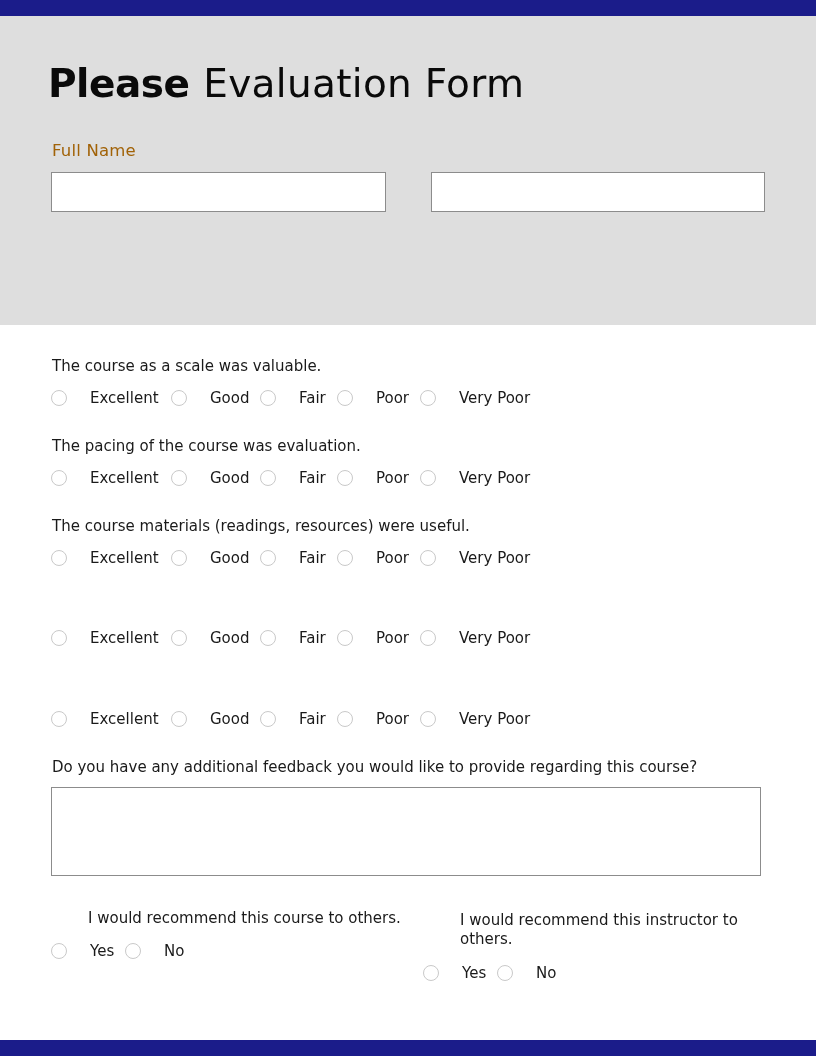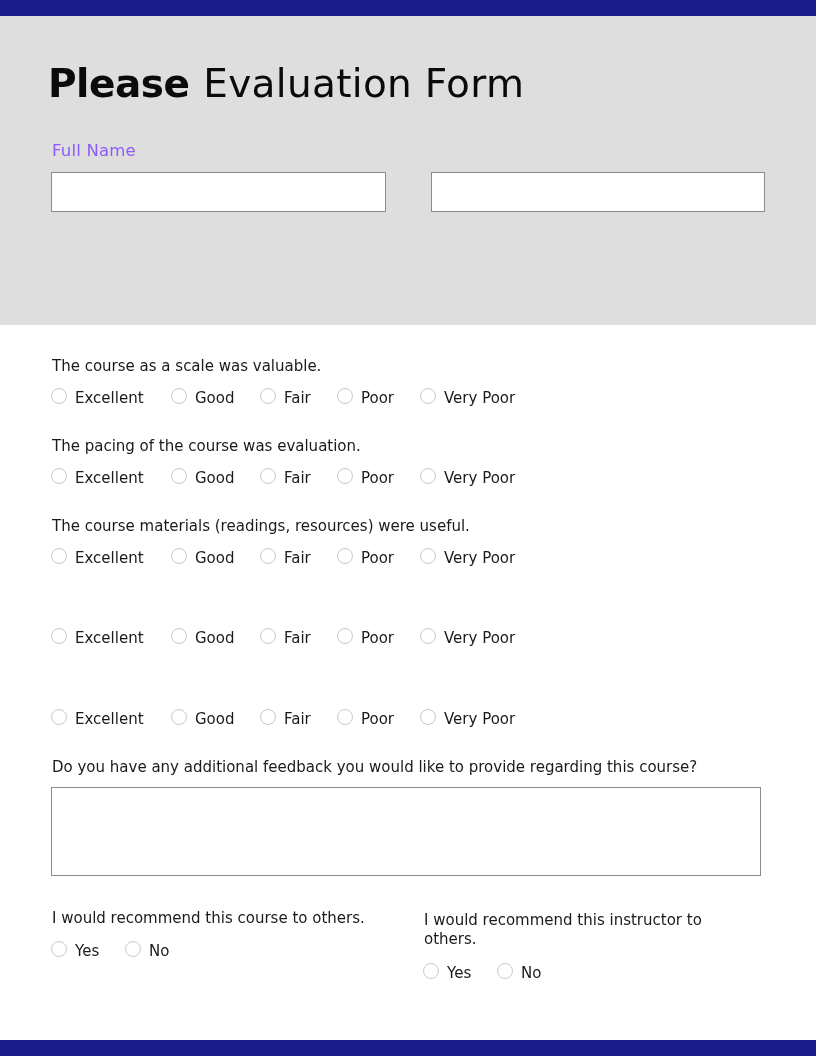--- a/index.html
+++ b/index.html
@@ -33,57 +33,58 @@
       display: block; font-family: "DejaVu Sans", sans-serif; font-weight: normal;
       font-size: 19px; line-height: 21px; letter-spacing: 0.2px; color: #111; white-space: nowrap;
     }
     .logo .l3 {
       display: block; margin-top: 2px; background: #0a0a0a; color: #fff;
       font-family: "DejaVu Sans", sans-serif; font-weight: bold;
       font-size: 5.6px; line-height: 14px; height: 14px; text-align: center; white-space: nowrap;
       letter-spacing: 0.1px;
     }
     .field-label {
-      position: absolute; font-size: 16.5px; line-height: 20px; color: #8b5cf6;
+      position: absolute; font-size: 16.5px; line-height: 20px; color: #a16207;
       font-family: "DejaVu Sans", sans-serif; letter-spacing: 0.2px;
     }
     .field-input {
       position: absolute; height: 40px; background: #fff; border: 1px solid #8c8c8c;
       font-family: "DejaVu Sans", sans-serif; font-size: 15px; padding: 0 8px; outline: none;
     }
     .instructions {
       position: absolute; left: 48px; top: 245px; width: 700px;
       font-weight: bold; font-size: 17.3px; line-height: 23px; color: #0a0a0a;
       font-family: "DejaVu Sans", sans-serif;
     }
     .question {
       position: absolute; left: 52px;
       font-size: 15px; line-height: 20px; color: #1a1a1a;
       font-family: "DejaVu Sans", sans-serif; white-space: nowrap;
     }
     .options { position: absolute; left: 0; height: 20px; width: 816px; }
     .opt {
-      position: absolute; top: 0; height: 20px; display: flex; align-items: flex-start; cursor: pointer;
+      position: absolute; top: 0; height: 20px; display: flex; align-items: center; cursor: pointer; gap: 15px;
     }
     .radio {
       width: 16px; height: 16px; border-radius: 50%; border: 1.5px solid #c9c9c9; background: #fff;
       display: inline-block; flex: none;
     }
     .opt-label {
       margin-left: 8px; font-size: 15px; line-height: 20px; color: #1a1a1a;
       font-family: "DejaVu Sans", sans-serif; white-space: nowrap;
     }
     .feedback-box {
       position: absolute; left: 51px; top: 787px; width: 710px; height: 89px;
       border: 1px solid #8c8c8c; background: #fff; resize: none; outline: none;
       font-family: "DejaVu Sans", sans-serif; font-size: 14px; padding: 6px;
     }
     .rec-q {
       position: absolute; font-size: 15px; line-height: 19px; color: #1a1a1a;
       font-family: "DejaVu Sans", sans-serif;
+      margin-left: 36px;
     }
   </style>
 </head>
 <body>
 
 <div class="page">
   <div class="top-bar"></div>
 
   <div class="header"></div>
 

